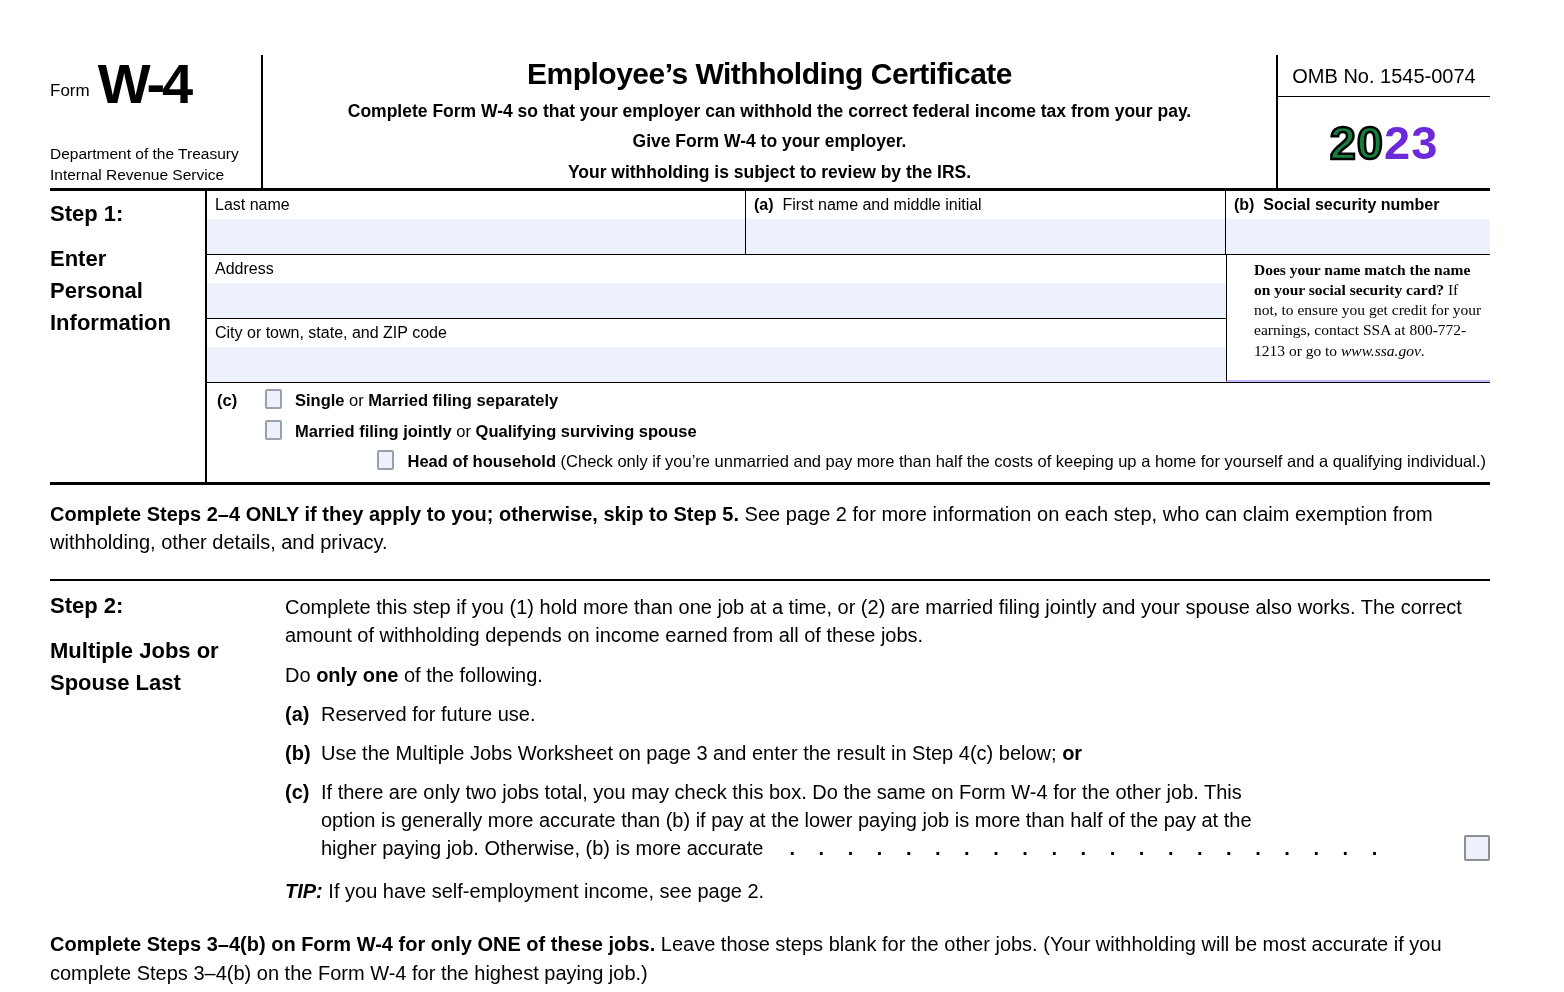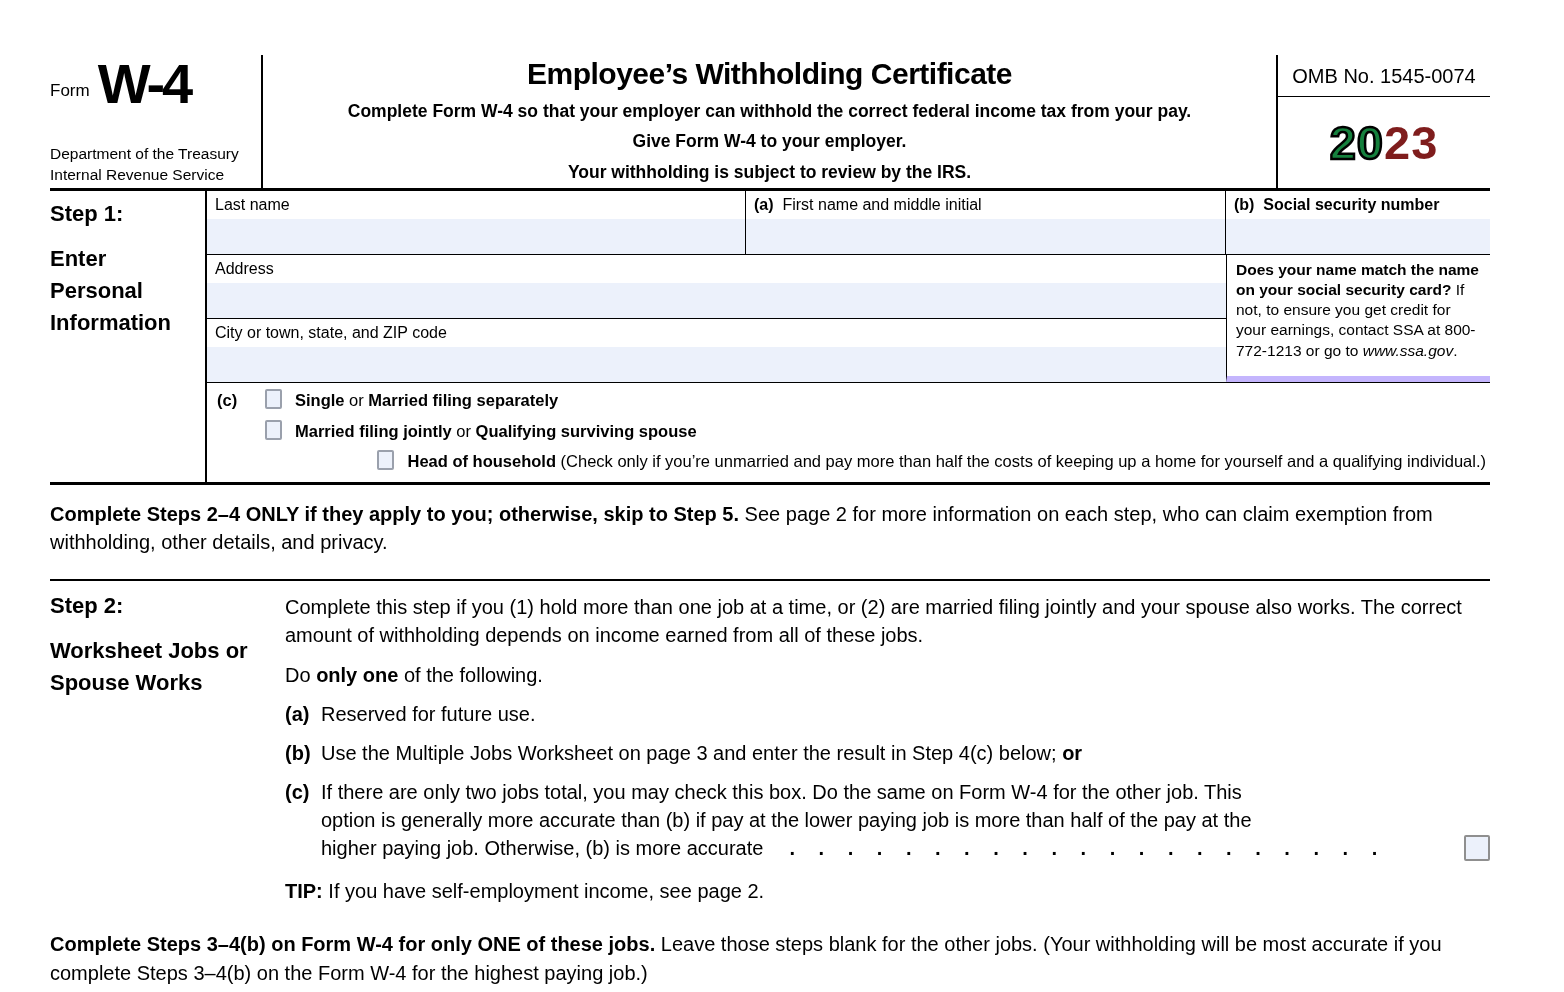--- a/index.html
+++ b/index.html
@@ -18,41 +18,41 @@
   .form-word { font-size:17px; padding-bottom:9px; }
   .form-number { font-size:56px; font-weight:bold; letter-spacing:-3px; line-height:0.95; }
   .dept { font-size:15.5px; line-height:1.35; }
   .hdr-center { flex:1; border-right:2px solid #000; text-align:center; padding:2px 10px 6px; display:flex; flex-direction:column; justify-content:space-between; }
   .main-title { font-size:30px; font-weight:bold; letter-spacing:-0.5px; }
   .subtitle { font-size:17.5px; font-weight:bold; line-height:1.1; }
   .hdr-right { width:212px; display:flex; flex-direction:column; }
   .omb { font-size:20px; text-align:center; padding:10px 2px 8px; border-bottom:1px solid #000; }
   .year { flex:1; display:flex; align-items:center; justify-content:center; font-size:47px; font-weight:800; letter-spacing:1px; }
   .year-outline { color:#15803d; -webkit-text-stroke:2.5px #000; }
-  .year-solid { color:#7f1d1d; }
+  .year-solid { color:#6d28d9; }
 
   
   .step1 { display:flex; border-bottom:3px solid #000; }
   .step-col { width:155px; padding-top:10px; }
   .step-label { font-size:22px; font-weight:bold; margin-bottom:16px; }
   .step-title { font-size:22px; font-weight:bold; line-height:1.45; }
   .fields { flex:1; border-left:2px solid #000; }
   .row-name { display:flex; border-bottom:1px solid #000; }
   .cell { display:flex; flex-direction:column; }
   .cell-first { width:480px; border-right:1px solid #000; }
   .cell-last  { flex:1; border-right:1px solid #000; }
   .cell-ssn   { width:264px; }
   .field-label { font-size:16px; padding:5px 4px 4px 8px; min-height:28px; }
   .field-label b { font-weight:bold; }
   .field-input { background:#ecf1fb; flex:1; min-height:35px; font-size:16px; padding:2px 8px; }
   .row-mid { display:flex; }
   .mid-left { flex:1; }
   .row-address { border-bottom:1px solid #000; display:flex; flex-direction:column; }
   .row-city { display:flex; flex-direction:column; }
-  .note-cell { width:264px; border-left:1px solid #000; border-bottom:6px solid #c4b5fd; font-size:15.5px; line-height:1.3; padding:5px 6px 2px 9px; }
+  .note-cell { width:264px; border-left:1px solid #000; border-bottom:2px solid #c4b5fd; font-size:15.5px; line-height:1.3; padding:5px 6px 2px 27px;font-family:Liberation Serif, serif; }
   .note-cell b { font-weight:bold; }
   .note-cell i { font-style:italic; }
   .row-mid-wrap { border-bottom:1px solid #000; }
   .row-c { display:flex; padding:6px 4px 10px 10px; }
   .c-prefix { width:48px; font-size:16.5px; font-weight:bold; padding-top:2px; }
   .options { flex:1; }
   .option { display:flex; align-items:flex-start; margin-bottom:9px; }
   .option:last-child { margin-bottom:0;justify-content:flex-end; }
   .checkbox { width:17px; height:20px; border:2px solid #9aa0ac; border-radius:2px; background:#ecf1fb; margin-right:13px; flex:none; margin-top:0; }
   .option-text { font-size:16.5px; line-height:1.25; padding-top:1px; }
@@ -73,21 +73,21 @@
   .item { display:flex; margin-bottom:11px; font-size:20px; line-height:1.4; }
   .item-label { width:36px; font-weight:bold; flex:none; }
   .item-text { flex:1; }
   .item-text b { font-weight:bold; }
   .wrap-line { display:block; }
   .leader-line { display:flex; align-items:center; }
   .leader-text { white-space:nowrap; }
   .leader-dots { flex:1; overflow:hidden; white-space:nowrap; letter-spacing:9px; padding:0 10px 0 26px; font-weight:bold; }
   .leader-box { width:26px; height:26px; border:2px solid #8f8f8f; border-radius:2px; background:#ecf1fb; flex:none; margin-left:4px; }
   .tip { font-size:20px; margin-top:18px; }
-  .tip b { font-weight:bold; }
+  .tip b { font-weight:bold;font-style:italic; }
 
   
   .footer { margin-top:27px; }
 </style>
 </head>
 <body>
 
 <div class="page">
 
   <div class="header">
@@ -175,21 +175,21 @@
     </div>
   </div>
 
   <div class="notice">
     <div class="para"><b>Complete Steps 2–4 ONLY if they apply to you; otherwise, skip to Step 5.</b><span> See page 2 for more information on each step, who can claim exemption from withholding, other details, and privacy.</span></div>
   </div>
 
   <div class="step2">
     <div class="step-col">
       <div class="step-label">Step 2:</div>
-      <div class="step-title">Worksheet Jobs or Spouse Works</div>
+      <div class="step-title">Multiple Jobs or Spouse Last</div>
     </div>
     <div class="step2-main">
       <div class="para">Complete this step if you (1) hold more than one job at a time, or (2) are married filing jointly and your spouse also works. The correct amount of withholding depends on income earned from all of these jobs.</div>
       <div class="do-line"><span>Do </span><b>only one</b><span> of the following.</span></div>
 
       <div class="item">
         <span class="item-label">(a)</span>
         <span class="item-text">Reserved for future use.</span>
       </div>
 

